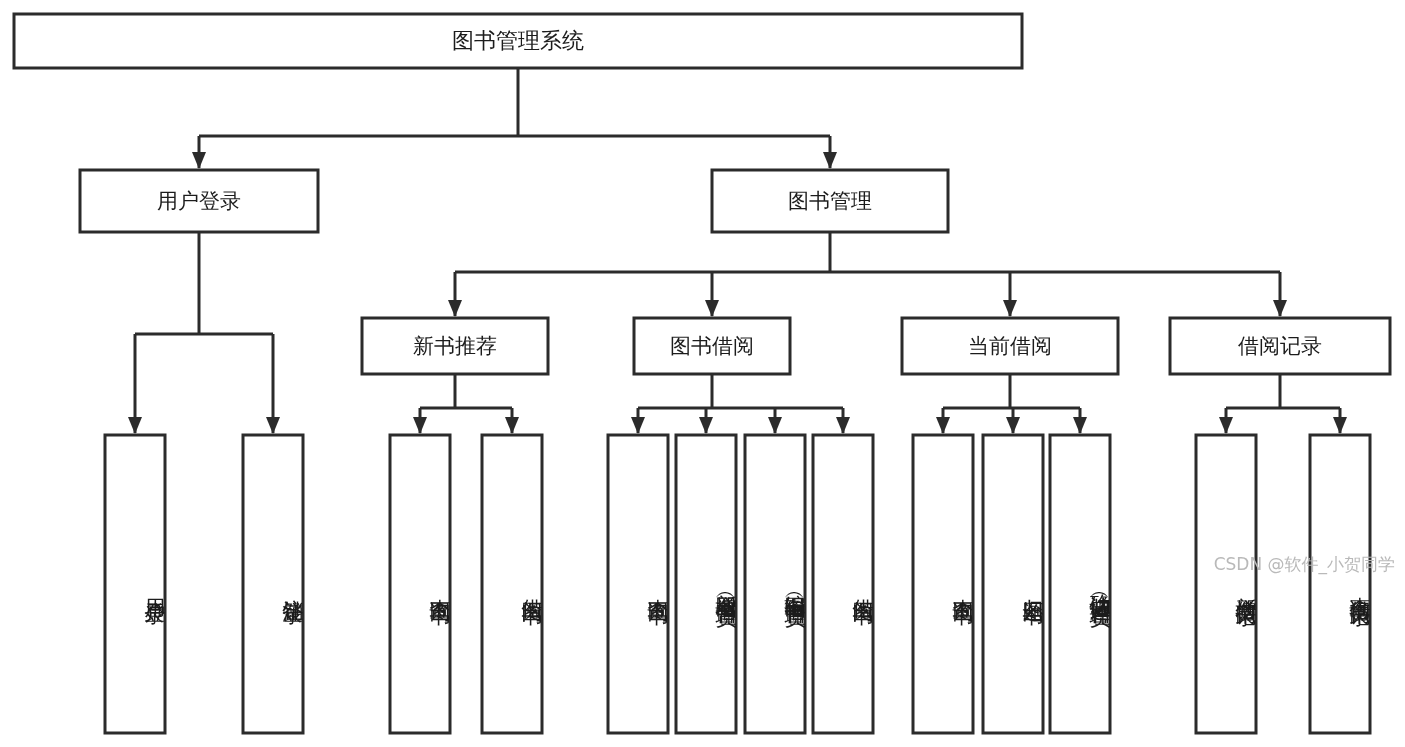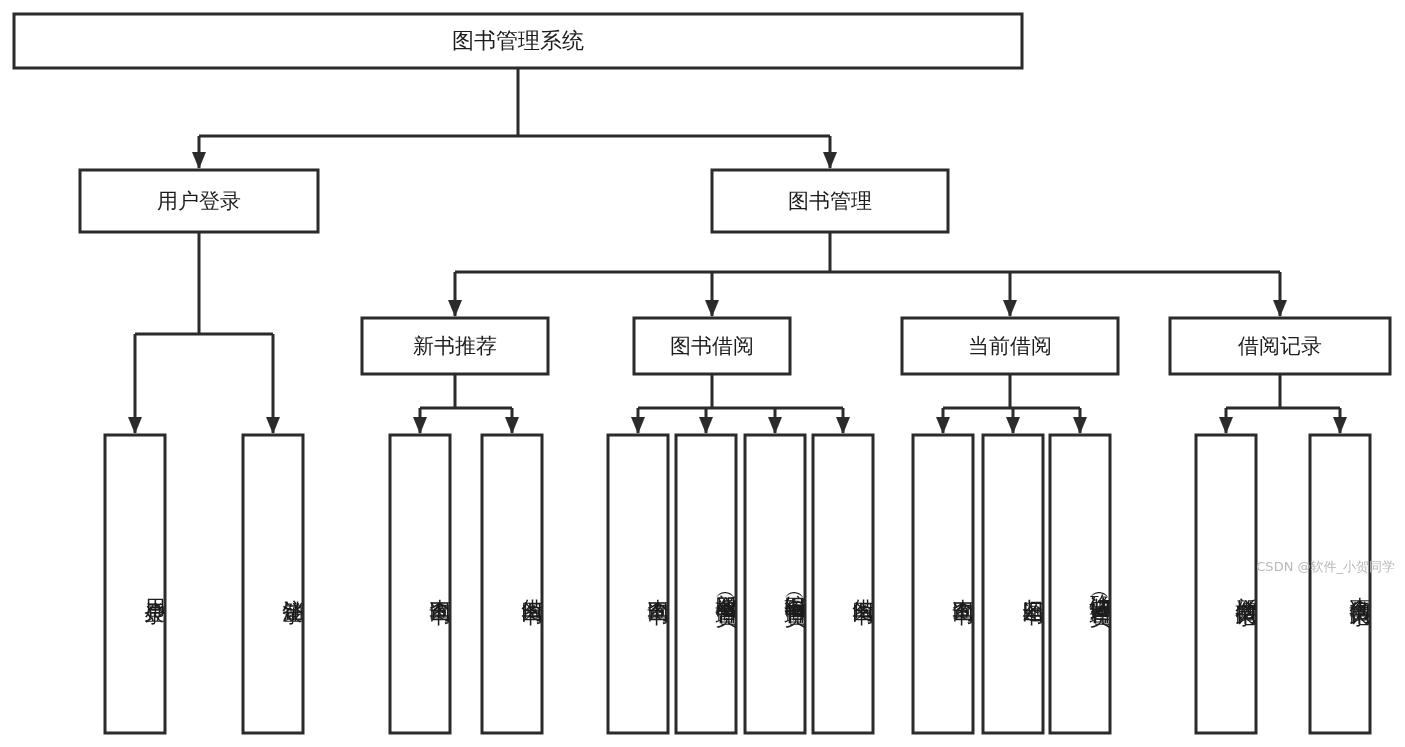--- a/index.html
+++ b/index.html
@@ -74,21 +74,21 @@
     letter-spacing: 2px;
     color: #1c1c1c;
     white-space: nowrap;
     pointer-events: none;
   }
   .watermark {
     position: absolute;
     right: 10px;
     bottom: 6px;
     font-family: "DejaVu Sans", "Liberation Sans", sans-serif;
-    font-size: 13px;
+    font-size: 17px;
     color: #b9b9b9;
     white-space: nowrap;
     user-select: none;
   }
 </style>
 </head>
 <body>
 
 <div id="diagram-root">
 

